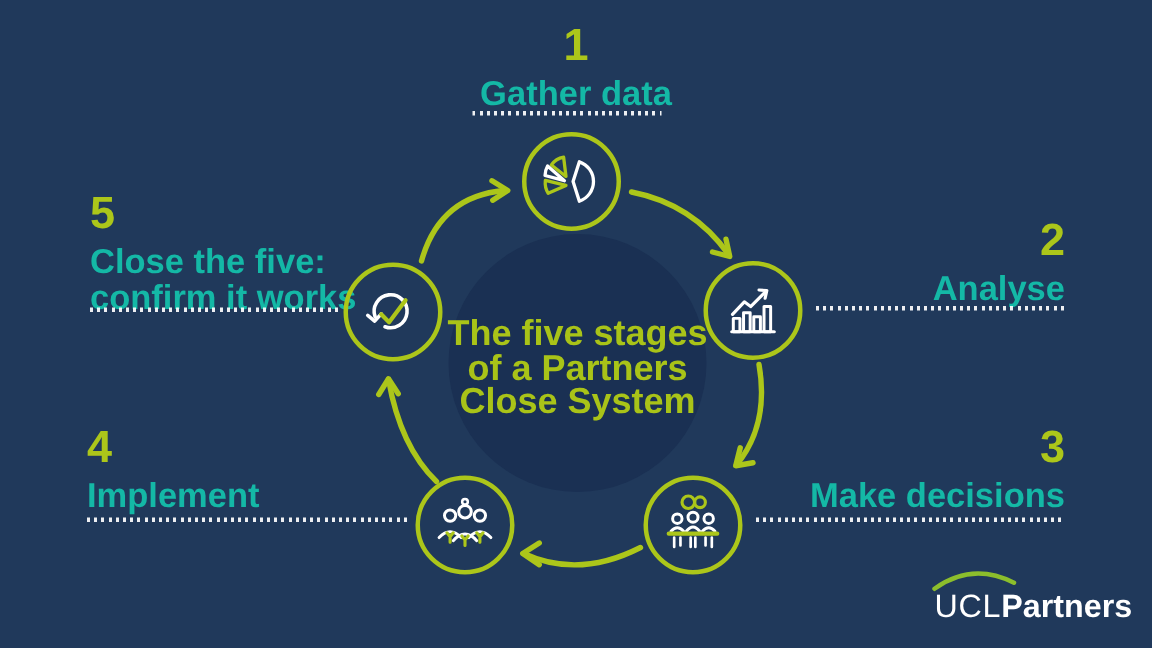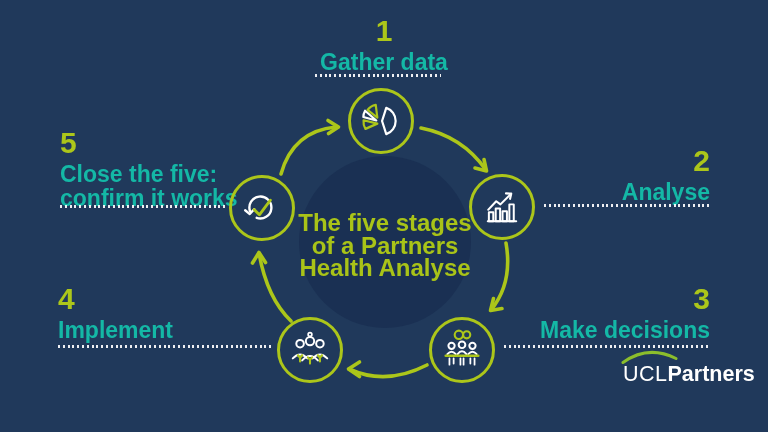--- a/index.html
+++ b/index.html
@@ -11,21 +11,21 @@
           color:#A9C318;font-weight:700;font-size:24px;line-height:22.5px;}
   .stage-block{position:absolute;}
   .num{font-size:30px;font-weight:700;color:#ACC61A;line-height:1;}
   .lbl{font-size:23px;font-weight:700;color:#14b8a6;line-height:24px;margin-top:4px;}
   .align-c{text-align:center;} .align-r{text-align:right;} .align-l{text-align:left;}
   .icon-circle{position:absolute;width:66px;height:66px;border:3.5px solid #ACC61A;
           border-radius:50%;box-sizing:border-box;display:flex;align-items:center;justify-content:center;}
   .dotted{position:absolute;height:3px;
           background:repeating-linear-gradient(90deg,rgba(255,255,255,.92) 0 2px,transparent 2px 4.8px);}
   .overlay{position:absolute;left:0;top:0;width:768px;height:432px;pointer-events:none;}
-  .logo{position:absolute;left:618px;top:348px;width:140px;height:44px;}
+  .logo{position:absolute;left:618px;top:378px;width:140px;height:44px;}
   .logo-text{position:absolute;left:5px;top:14px;color:#fff;font-size:21.5px;white-space:nowrap;}
   .logo-ucl{font-weight:400;letter-spacing:.5px;}
   .logo-partners{font-weight:700;}
   .logo-arc{position:absolute;left:3px;top:0px;}
 </style>
 </head>
 <body>
 
 <div class="canvas">
 
@@ -40,21 +40,21 @@
     <path d="M 493.5,298.5 L 490.5,310.5 L 502,308.5"></path>
     <path d="M 427,365 Q 386,386 349,369"></path>
     <path d="M 359.5,362 L 348.5,369 L 359.5,376.5"></path>
     <path d="M 291,321 Q 267,298 259,253"></path>
     <path d="M 252.5,263 L 259,252.5 L 265.5,262.5"></path>
   </svg>
 
   <div class="center-title">
     <div>The five stages</div>
     <div>of a Partners</div>
-    <div>Health Analyse</div>
+    <div>Close System</div>
   </div>
 
   <div class="stage-block align-c" style="left:284px;top:16px;width:200px;">
     <div class="num">1</div>
     <div class="lbl">Gather data</div>
   </div>
   <div class="dotted" style="left:315px;top:74px;width:126px;"></div>
   <div class="icon-circle" style="left:348px;top:88px;">
     <svg width="42" height="42" viewBox="0 0 40 40" fill="none" stroke-linejoin="round" stroke-linecap="round">
       <path d="M 21,20 L 25,7.5 A 13.2,13.2 0 0 1 25,32.5 Z" stroke="#FFFFFF" stroke-width="2.1"></path>

